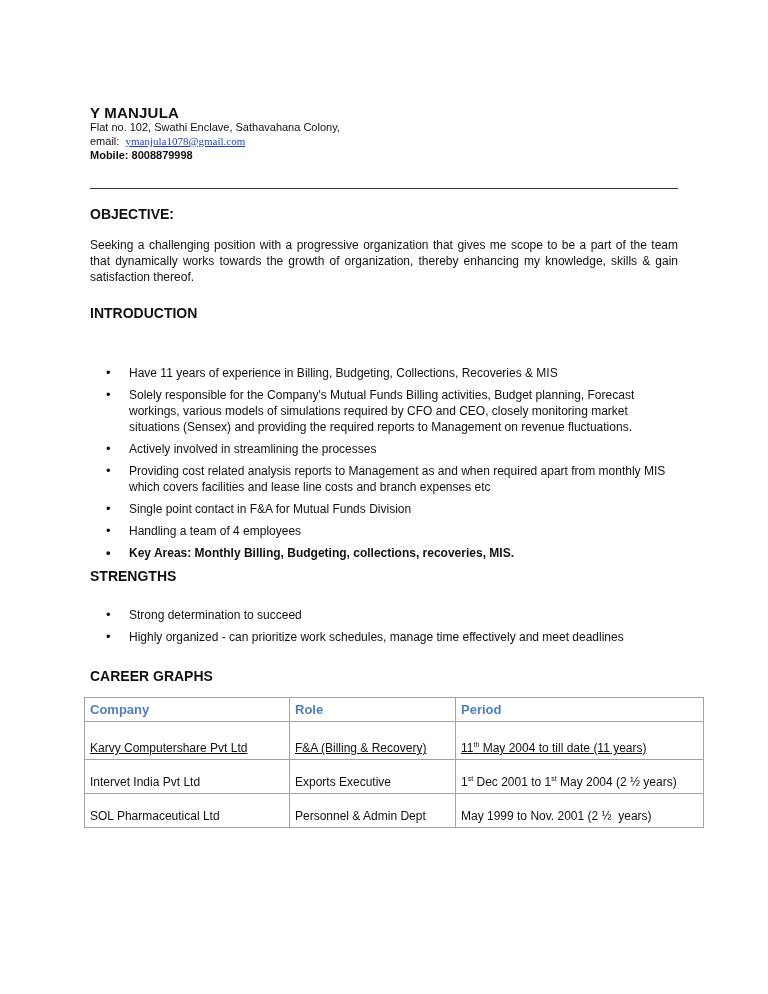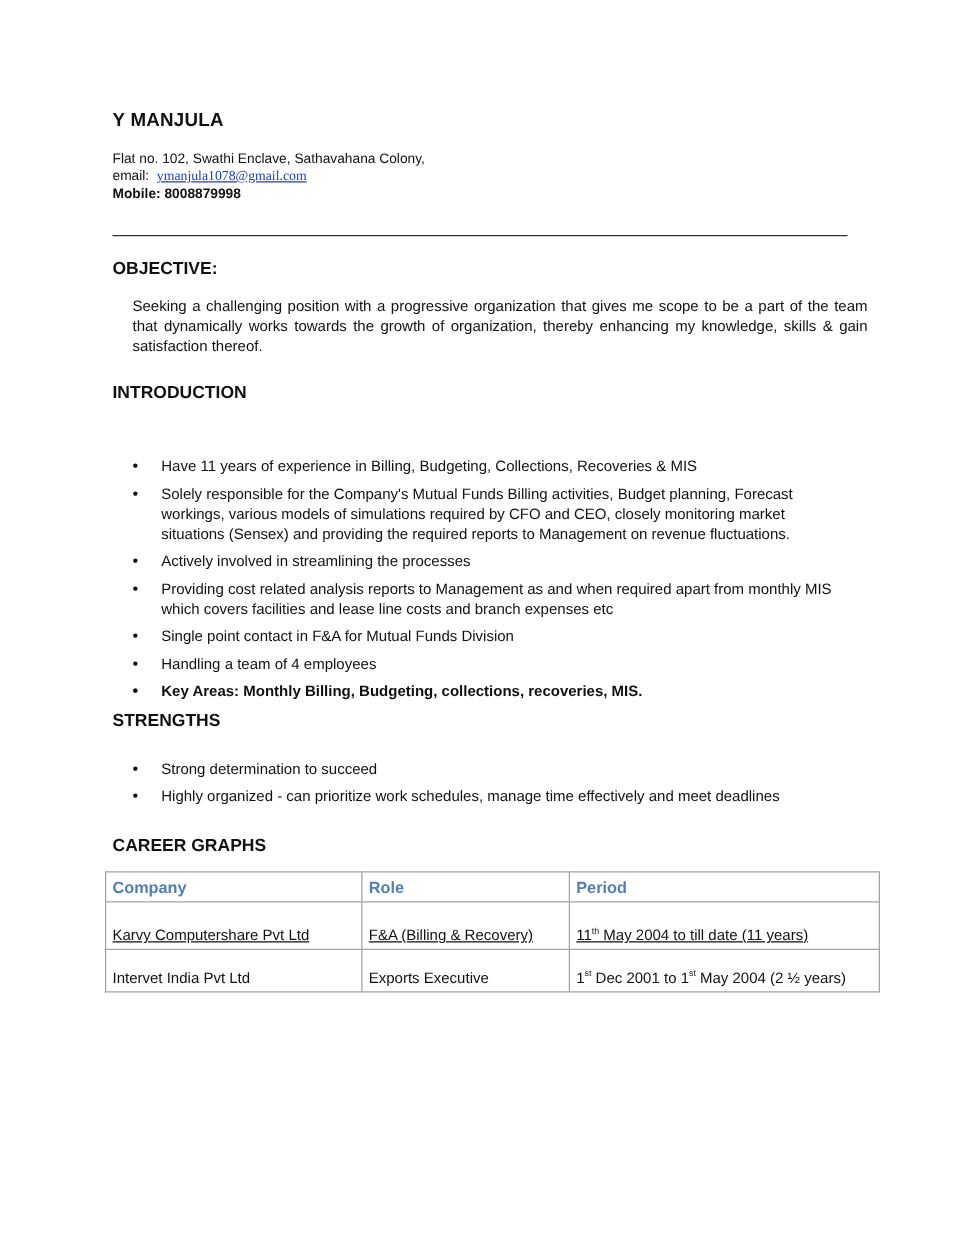--- a/index.html
+++ b/index.html
@@ -1,27 +1,27 @@
 <!DOCTYPE html>
 <html><head>
 <meta charset="utf-8">
 <style>
   html, body { margin: 0; padding: 0; background: #ffffff; }
   body {
     width: 768px; height: 994px; position: relative; overflow: hidden;
     font-family: "Liberation Sans", sans-serif; color: #111;
   }
   .page { position: absolute; left: 90px; top: 0; width: 588px; }
-  .name { position: absolute; top: 88px; left: 0; font-size: 15px; font-weight: bold; letter-spacing: 0.2px; }
+  .name { position: absolute; top: 104px; left: 0; font-size: 15px; font-weight: bold; letter-spacing: 0.2px; }
   .contact { position: absolute; top: 120px; left: 0; font-size: 11px; line-height: 14px; }
   .contact a { color: #1a3fc4; text-decoration: underline; font-family: Liberation Serif, serif; }
   .contact .mobile { font-weight: bold; }
   .rule { position: absolute; top: 188px; left: 0; width: 588px; height: 0; border-top: 1.5px solid #333; }
   .h { position: absolute; left: 0; font-size: 14px; font-weight: bold; }
-  .para { position: absolute; left: 16px; width: 588px; font-size: 12px; line-height: 16px; text-align: justify; }
+  .para { position: absolute; left: 0; width: 588px; font-size: 12px; line-height: 16px; text-align: justify; }
   ul.bul { position: absolute; left: 0; margin: 16px; padding: 0; list-style: none; width: 588px; font-size: 12px; line-height: 16px; }
   ul.bul li { position: relative; padding-left: 23px; margin-bottom: 6px; }
   ul.bul li::before { content: "\2022"; position: absolute; left: 0; top: 0; font-size: 13px; }
   ul.bul li.bold { font-weight: bold; }
   table.career {
     position: absolute; top: 697px; left: -6px; width: 620px;
     border-collapse: collapse; font-size: 12px;
   }
   table.career th, table.career td { border: 1px solid #a3a3a3; padding: 0 5px; text-align: left; vertical-align: bottom; }
   table.career th { color: #4f7fb5; font-weight: bold; font-size: 13px; height: 23px; vertical-align: middle; }
@@ -72,15 +72,20 @@
     <tr class="r1">
       <td>Karvy Computershare Pvt Ltd</td>
       <td>F&amp;A (Billing &amp; Recovery)</td>
       <td><span>11</span><sup>th</sup><span style="white-space:pre"> May 2004 to till date (11 years)</span></td>
     </tr>
     <tr>
       <td>Intervet India Pvt Ltd</td>
       <td>Exports Executive</td>
       <td><span>1</span><sup>st</sup><span style="white-space:pre"> Dec 2001 to 1</span><sup>st</sup><span style="white-space:pre"> May 2004 (2 ½ years)</span></td>
     </tr>
+    <tr>
+      <td>SOL Pharmaceutical Ltd</td>
+      <td>Personnel &amp; Admin Dept</td>
+      <td style="white-space:pre">May 1999 to Nov. 2001 (2 ½  years)</td>
+    </tr>
   </tbody>
     </table>
 </div>
 
 </body></html>

